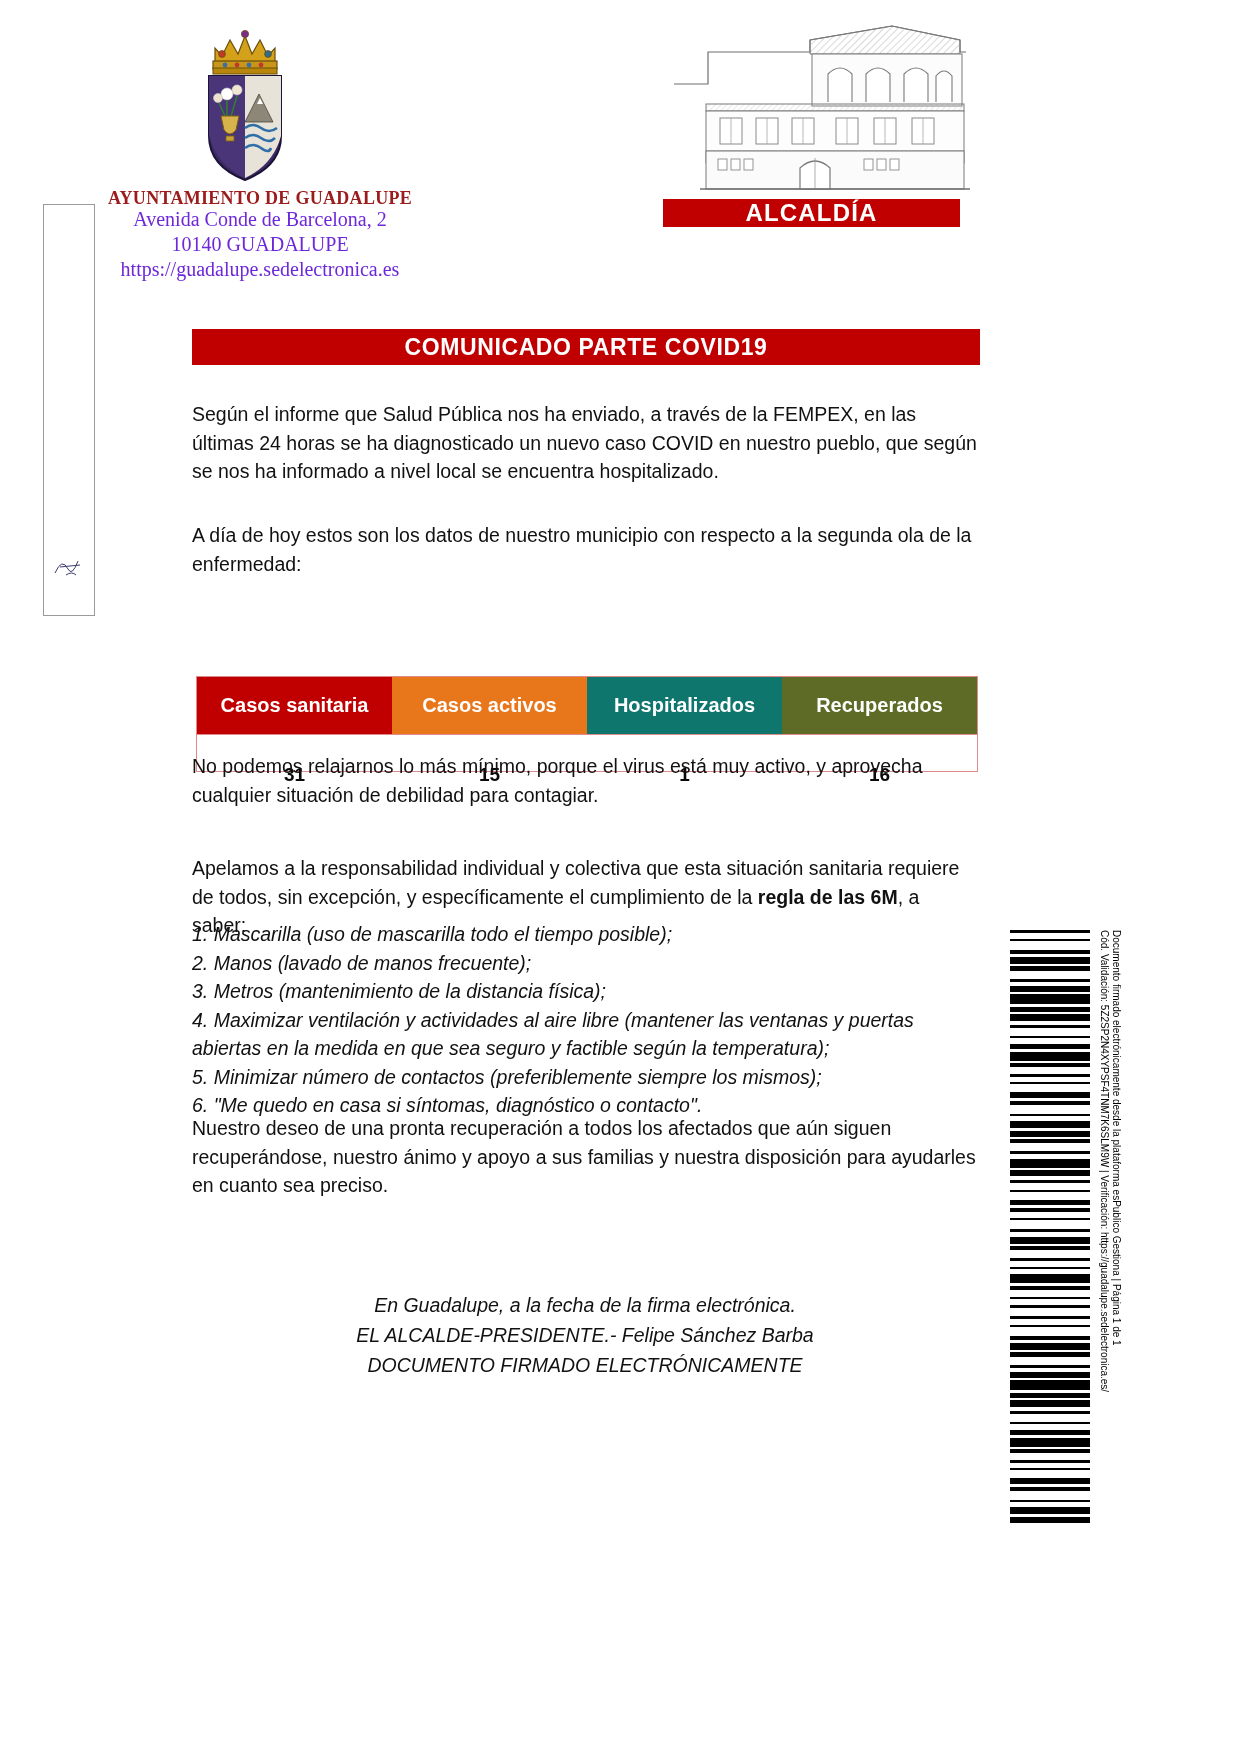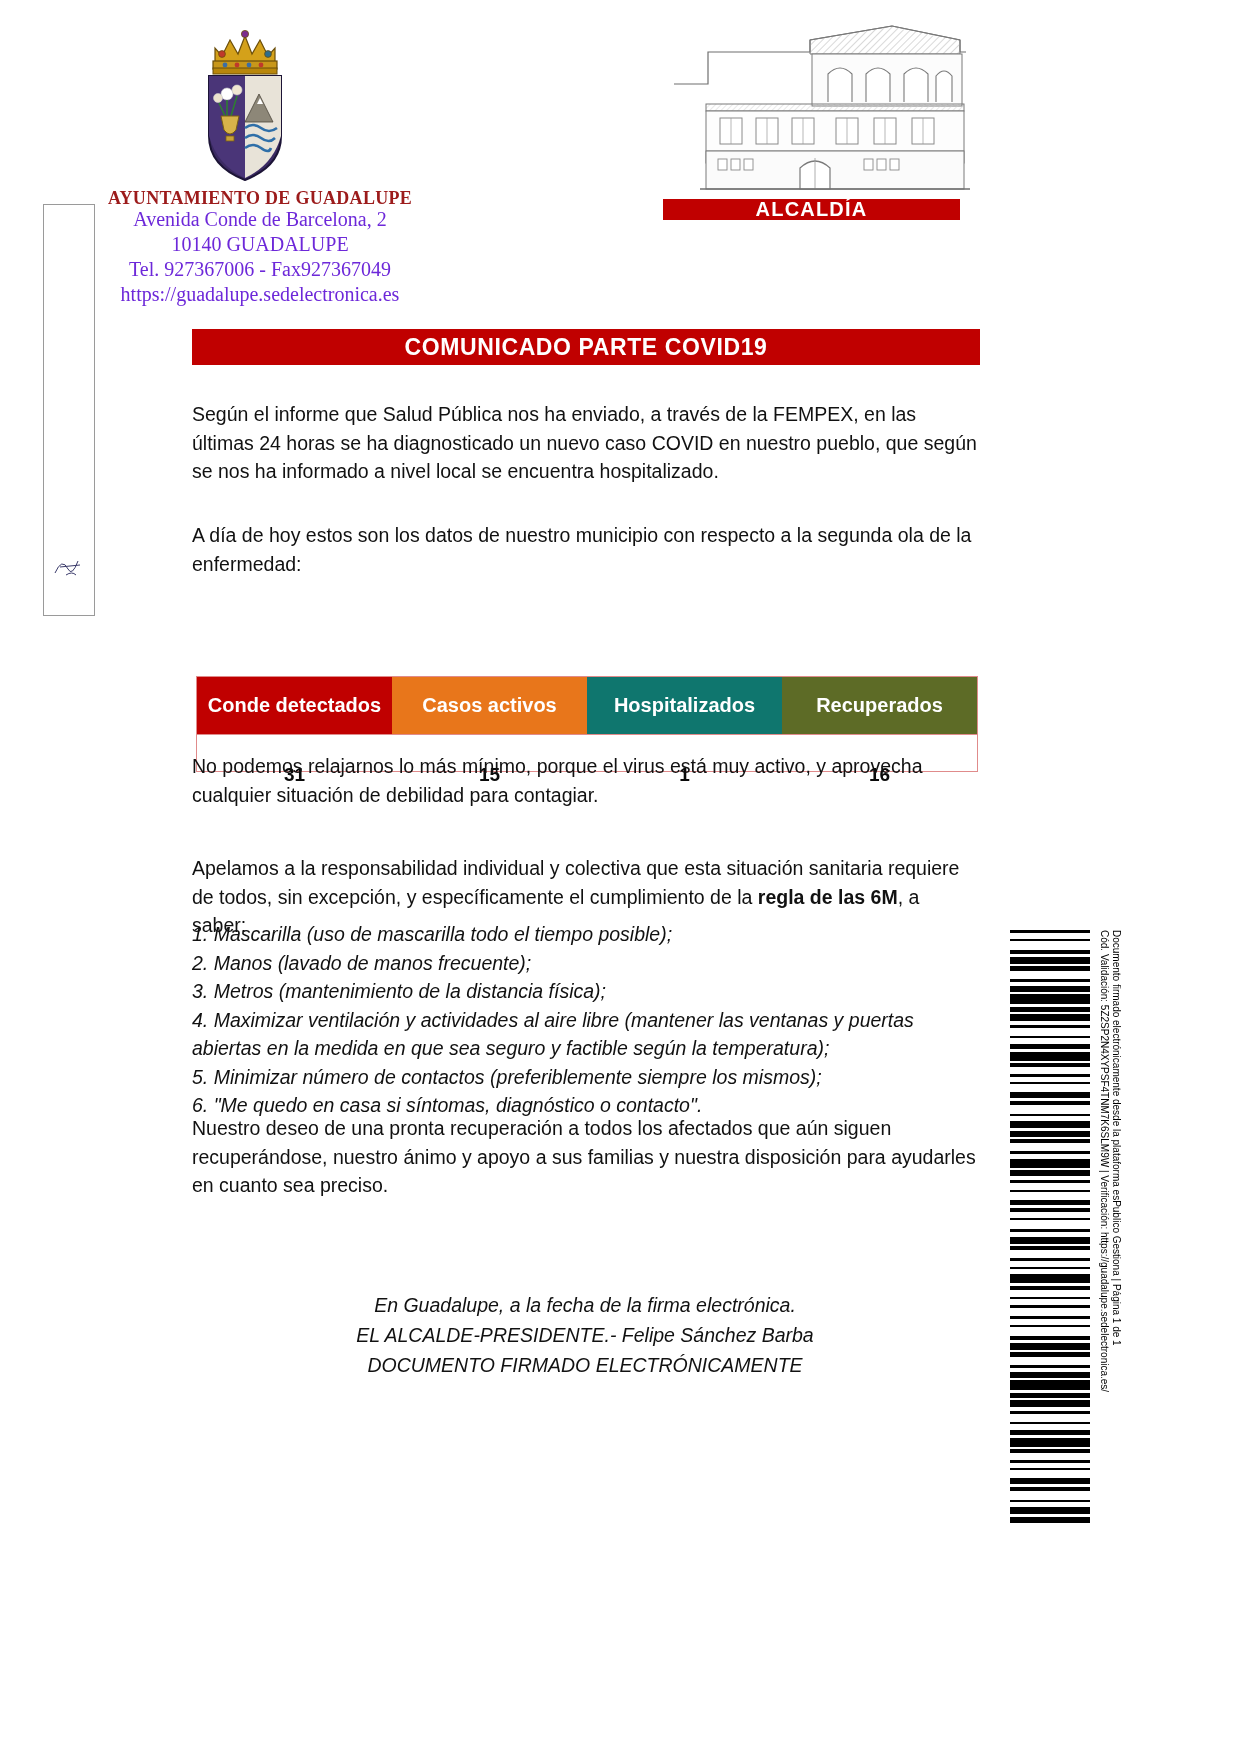--- a/index.html
+++ b/index.html
@@ -89,26 +89,26 @@
     top: 18px;
     width: 318px;
     height: 178px;
   }
 
   #alcaldia-banner {
     position: absolute;
     left: 663px;
     top: 199px;
     width: 297px;
-    height: 21px;
+    height: 28px;
     background: #c00000;
     color: #ffffff;
     font-family: "Liberation Sans", sans-serif;
     font-weight: bold;
-    font-size: 20px;
+    font-size: 24px;
     letter-spacing: 1.2px;
     display: flex;
     align-items: center;
     justify-content: center;
   }
 
   
   #title-banner {
     position: absolute;
     left: 192px;
@@ -282,21 +282,20 @@
     <path d="M60 120 Q68 114 76 120 T90 120" stroke="#2f6fa8" stroke-width="2.6" fill="none"></path>
     <path d="M60 130 Q68 124 76 130 T86 130" stroke="#2f6fa8" stroke-width="2.6" fill="none"></path>
   </svg>
 </div>
 
 <div id="municipality-name">AYUNTAMIENTO DE GUADALUPE</div>
 
 <div id="address-block">
   <div>Avenida Conde de Barcelona, 2</div>
   <div>10140 GUADALUPE</div>
-  <div>Tel. 927367006 -  Fax927367049</div>
   <div>https://guadalupe.sedelectronica.es</div>
 </div>
 
 <div id="signature-box">
   <div id="signature-text">
 
     <div>HASH: a500583051f452509a020ea0273ba3c9</div>
   </div>
   <svg id="signature-mark" viewBox="0 0 34 28">
     <path d="M3 20 Q10 4 16 16 Q20 24 26 8 M8 14 L28 12 M14 22 Q20 18 24 22" stroke="#3a3a6a" stroke-width="1" fill="none"></path>
@@ -362,21 +361,21 @@
 
 <div id="alcaldia-banner">ALCALDÍA</div>
 
 <div id="title-banner">COMUNICADO PARTE COVID19</div>
 
 <div class="body-text" id="para-1">Según el informe que Salud Pública nos ha enviado, a través de la FEMPEX, en las últimas 24 horas se ha diagnosticado un nuevo caso COVID en nuestro pueblo, que según se nos ha informado a nivel local se encuentra hospitalizado.</div>
 <div class="body-text" id="para-2">A día de hoy estos son los datos de nuestro municipio con respecto a la segunda ola de la enfermedad:</div>
 
 <div id="stats-table">
   <div id="stats-header-row">
-    <div class="cell" style="background: rgb(192, 0, 0);">Conde detectados</div>
+    <div class="cell" style="background: rgb(192, 0, 0);">Casos sanitaria</div>
     <div class="cell" style="background: rgb(232, 118, 27);">Casos activos</div>
     <div class="cell" style="background: #0f766e;">Hospitalizados</div>
     <div class="cell" style="background: rgb(93, 107, 38);">Recuperados</div>
   </div>
   <div id="stats-value-row">
     <div class="cell">31</div>
     <div class="cell">15</div>
     <div class="cell">1</div>
     <div class="cell">16</div>
   </div>

